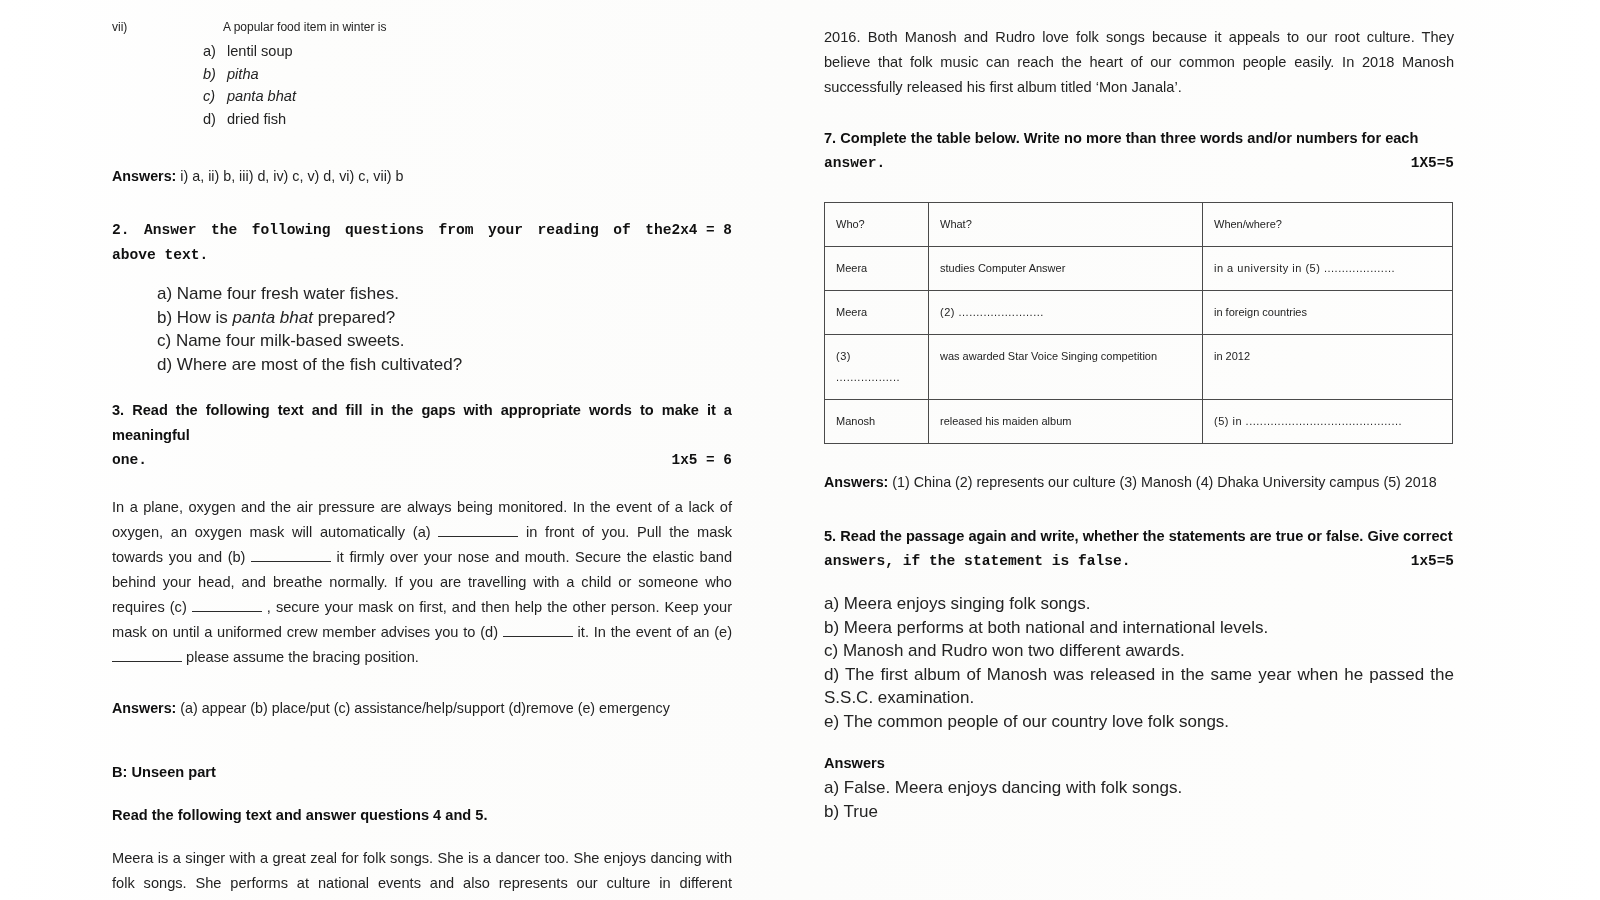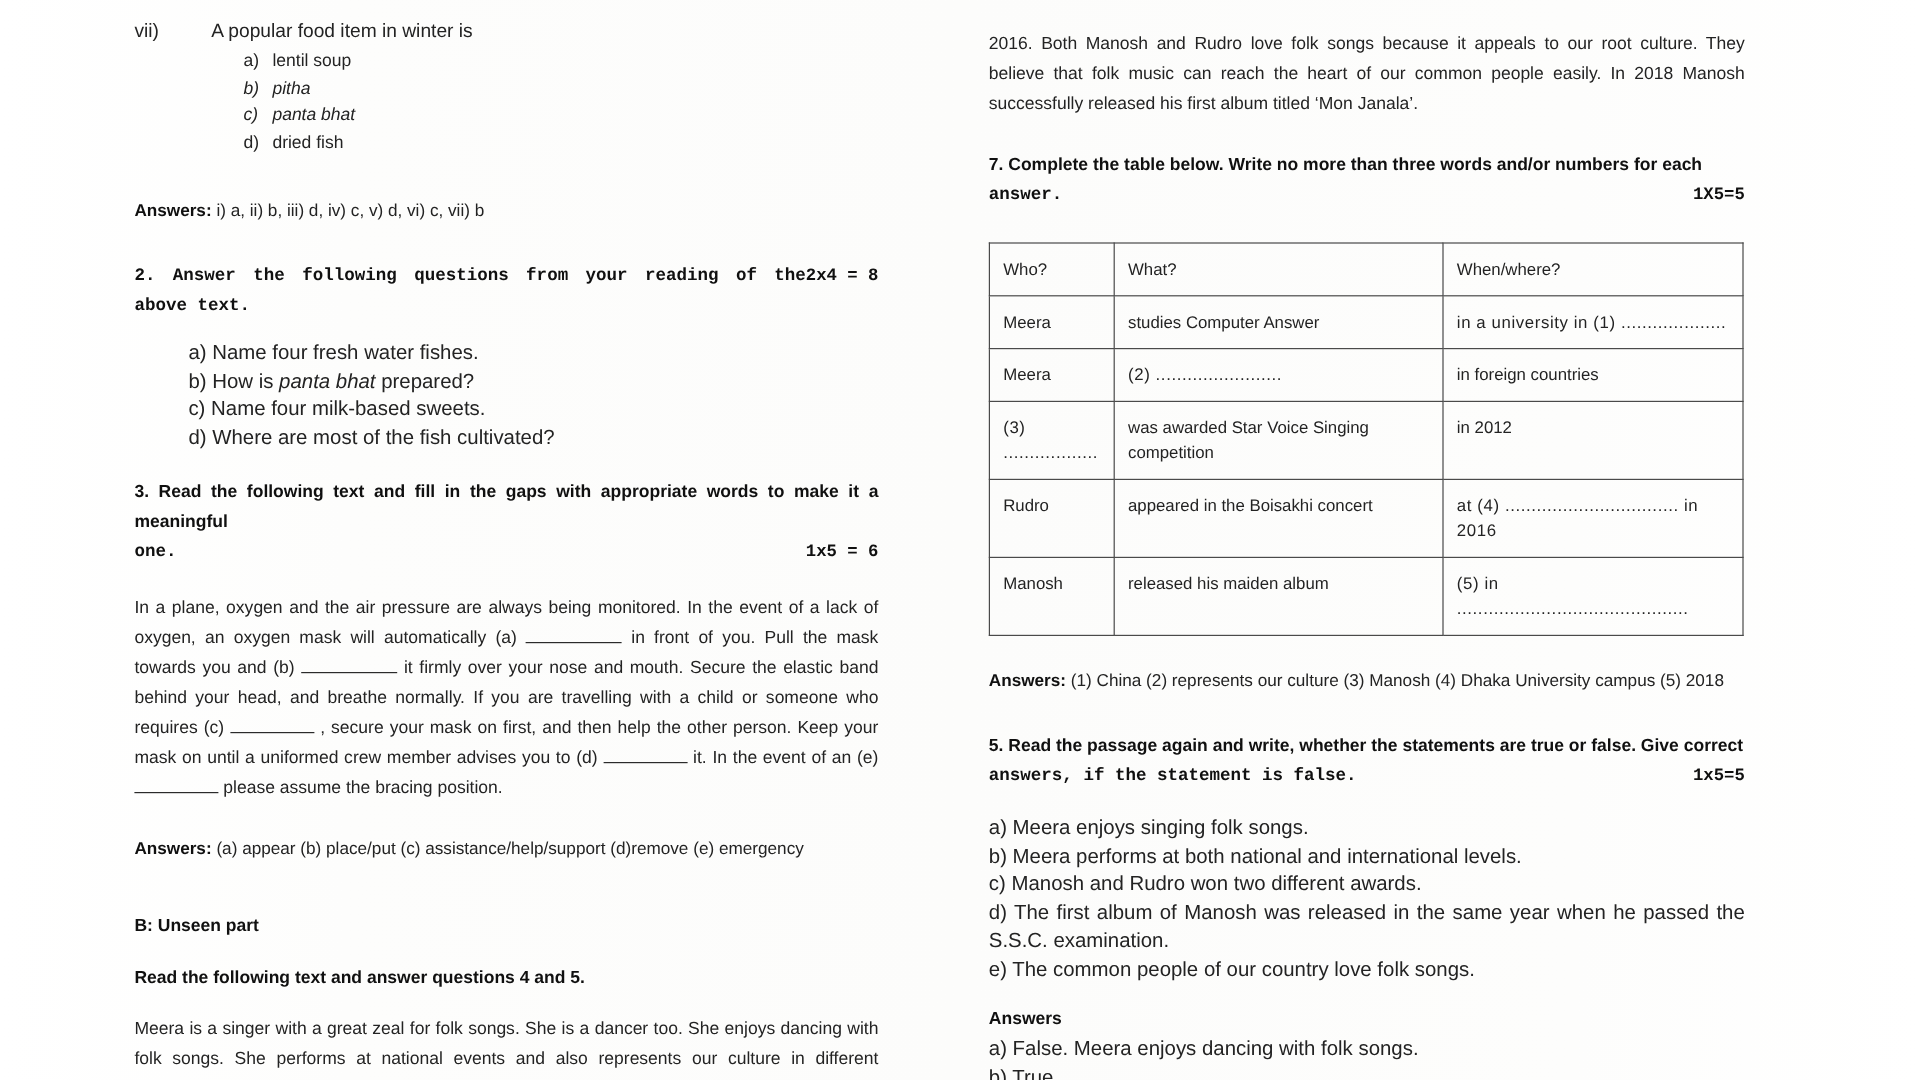--- a/index.html
+++ b/index.html
@@ -68,23 +68,24 @@
     line-height: 24px;
     color: #232323;
     margin: 0;
   }
   .answers-line .lbl { font-weight: bold; color: #101010; }
 
   
   .mcq { margin: 0; }
   .mcq-stem {
     display: flex;
-    font-size: 16px;
+    font-size: 12px;
     line-height: 26px;
     color: #232323;
+    gap: 47px;
   }
   .mcq-stem .roman { width: 64px; flex: none; }
   .mcq-options { margin: 0; padding: 0; list-style: none; }
   .mcq-options li {
     display: flex;
     font-size: 14.6px;
     line-height: 22.5px;
     color: #232323;
     padding-left: 91px;
   }
@@ -133,21 +134,21 @@
 
   
   table.info-table {
     border-collapse: collapse;
     width: 628px;
     table-layout: fixed;
     background: transparent;
   }
   table.info-table td {
     border: 1.2px solid #4a4a4a;
-    font-size: 14px;
+    font-size: 11px;
     line-height: 21px;
     color: #232323;
     padding: 11px 10px 11px 11px;
     vertical-align: top;
   }
   table.info-table col.c1 { width: 104px; }
   table.info-table col.c2 { width: 274px; }
   table.info-table col.c3 { width: 250px; }
   .row-h td { padding-top: 17px; padding-bottom: 17px; }
   .row-tall td { padding-top: 13px; padding-bottom: 22px; }
@@ -258,36 +259,31 @@
         </colgroup>
       <tbody>
         <tr class="row-h">
           <td>Who?</td>
           <td>What?</td>
           <td>When/where?</td>
         </tr>
         <tr>
           <td>Meera</td>
           <td>studies Computer Answer</td>
-          <td class="dots">in a university in (1) ....................</td>
+          <td class="dots">in a university in (5) ....................</td>
         </tr>
         <tr>
           <td>Meera</td>
           <td class="dots">(2) ........................</td>
           <td>in foreign countries</td>
         </tr>
         <tr class="row-tall">
           <td class="dots">(3) ..................</td>
           <td>was awarded Star Voice Singing competition</td>
           <td>in 2012</td>
-        </tr>
-        <tr>
-          <td>Rudro</td>
-          <td>appeared in the Boisakhi concert</td>
-          <td class="dots">at (4) ................................. in 2016</td>
         </tr>
         <tr>
           <td>Manosh</td>
           <td>released his maiden album</td>
           <td class="dots">(5) in ............................................</td>
         </tr>
       </tbody>
     </table>
 
     <div class="sp-26"></div>

